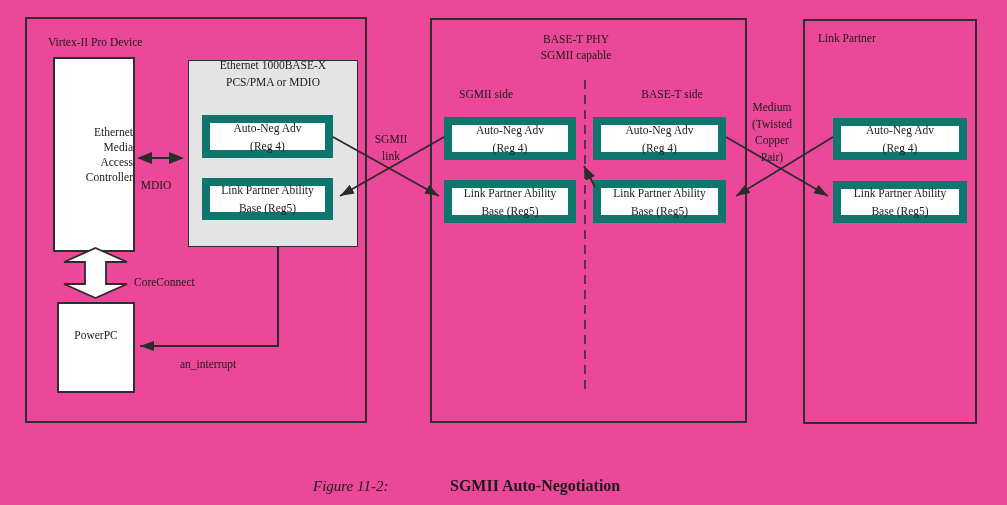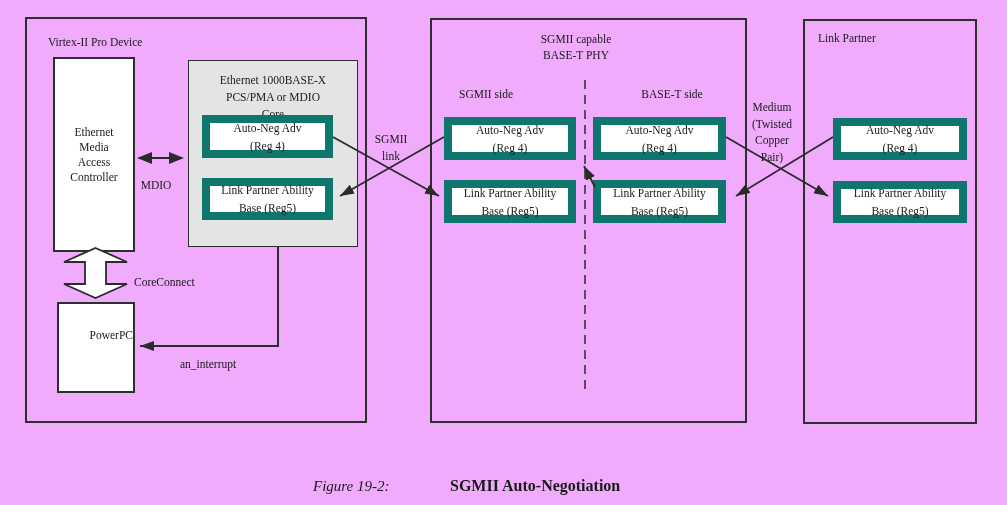--- a/index.html
+++ b/index.html
@@ -1,31 +1,31 @@
 <!DOCTYPE html>
 <html><head>
 <meta charset="utf-8">
 <style>
   html,body{margin:0;padding:0;background:#ffffff;}
   .canvas{
-    position:relative;width:1007px;height:505px;background:#f0abfc;
+    position:relative;width:1007px;height:505px;background:#ec4899;
     font-family:"Liberation Serif","DejaVu Serif",serif;
     color:#1a1a1a;font-size:11.5px;overflow:hidden;
   }
   .box{position:absolute;border:2px solid #2e2e2e;box-sizing:border-box;background:transparent;}
   .regbox{
     position:absolute;border:8px solid #0f766e;box-sizing:border-box;background:#ffffff;
     display:flex;flex-direction:column;justify-content:center;align-items:center;
     text-align:center;line-height:18px;z-index:2;
   }
   .lbl{position:absolute;text-align:center;line-height:16.5px;z-index:2;}
   .lbl-left{position:absolute;text-align:left;z-index:2;}
   .core-title{line-height:17px;}
   .phy-title{line-height:16px;}
-  .emac{display:flex;flex-direction:column;justify-content:center;align-items:center;
+  .emac{display:flex;flex-direction:column;justify-content:center;align-items:flex-end;
         text-align:center;line-height:15px;background:#ffffff;z-index:2;}
   svg.overlay{position:absolute;left:0;top:0;z-index:4;pointer-events:none;}
   .caption-label{position:absolute;font-style:italic;font-size:15px;z-index:2;}
   .caption-title{position:absolute;font-weight:bold;font-size:16px;z-index:2;}
 </style>
 </head>
 <body>
 
 <div class="canvas" style="color: rgb(26, 26, 26);">
 
@@ -33,53 +33,52 @@
   <div class="lbl-left" style="left:48px;top:36px;">Virtex-II Pro Device</div>
 
   <div class="box emac" style="left:53px;top:57px;width:82px;height:195px;">
     <div>Ethernet</div>
     <div>Media</div>
     <div>Access</div>
     <div>Controller</div>
   </div>
 
   <div class="box" style="left: 188px; top: 60px; width: 170px; height: 187px; border-width: 1.5px; z-index: 1; background: rgb(228, 228, 228);"></div>
-  <div class="lbl core-title" style="left:188px;top:72px;width:170px;">
+  <div class="lbl core-title" style="left:188px;top:57px;width:170px;">
     <div>Ethernet 1000BASE-X</div>
     <div>PCS/PMA or MDIO</div>
-    <div>Core</div>
   </div>
 
   <div class="regbox" style="left:202px;top:115px;width:131px;height:43px;">
     <div>Auto-Neg Adv</div>
     <div>(Reg 4)</div>
   </div>
   <div class="regbox" style="left:202px;top:178px;width:131px;height:42px;">
     <div>Link Partner Ability</div>
     <div>Base (Reg5)</div>
   </div>
 
   <div class="lbl" style="left:134px;top:177px;width:44px;">MDIO</div>
 
   <div class="box" style="left:57px;top:302px;width:78px;height:91px;background:#ffffff;z-index:2;">
-    <div style="text-align:right;padding-top:25px;">PowerPC</div>
+    <div style="text-align:center;padding-top:25px;">PowerPC</div>
   </div>
 
   <div class="lbl-left" style="left:134px;top:276px;">CoreConnect</div>
   <div class="lbl-left" style="left:180px;top:358px;text-align:right;">an_interrupt</div>
 
   <div class="lbl" style="left:361px;top:131px;width:60px;">
     <div>SGMII</div>
     <div>link</div>
   </div>
 
   <div class="box" style="left:430px;top:18px;width:317px;height:405px;"></div>
   <div class="lbl phy-title" style="left:430px;top:31px;width:292px;">
+    <div>BASE-T PHY</div>
     <div>SGMII capable</div>
-    <div>BASE-T PHY</div>
   </div>
   <div class="lbl" style="left:446px;top:86px;width:80px;">SGMII side</div>
   <div class="lbl" style="left:632px;top:86px;width:80px;">BASE-T side</div>
 
   <div class="regbox" style="left:444px;top:117px;width:132px;height:43px;">
     <div>Auto-Neg Adv</div>
     <div>(Reg 4)</div>
   </div>
   <div class="regbox" style="left:444px;top:180px;width:132px;height:43px;">
     <div>Link Partner Ability</div>
@@ -132,16 +131,16 @@
 
     <line x1="333" y1="137" x2="439" y2="196" stroke="#2b2b2b" stroke-width="1.8" marker-end="url(#ah)"></line>
     <line x1="444" y1="137" x2="340" y2="196" stroke="#2b2b2b" stroke-width="1.8" marker-end="url(#ah)"></line>
 
     <line x1="595" y1="187" x2="584" y2="166" stroke="#2b2b2b" stroke-width="1.8" marker-end="url(#ah)"></line>
 
     <line x1="726" y1="137" x2="828" y2="196" stroke="#2b2b2b" stroke-width="1.8" marker-end="url(#ah)"></line>
     <line x1="833" y1="137" x2="736" y2="196" stroke="#2b2b2b" stroke-width="1.8" marker-end="url(#ah)"></line>
   </svg>
 
-  <div class="caption-label" style="left:313px;top:478px;">Figure 19-2:</div>
+  <div class="caption-label" style="left:313px;top:478px;">Figure 11-2:</div>
   <div class="caption-title" style="left:450px;top:477px;">SGMII Auto-Negotiation</div>
 
 </div>
 
 </body></html>

